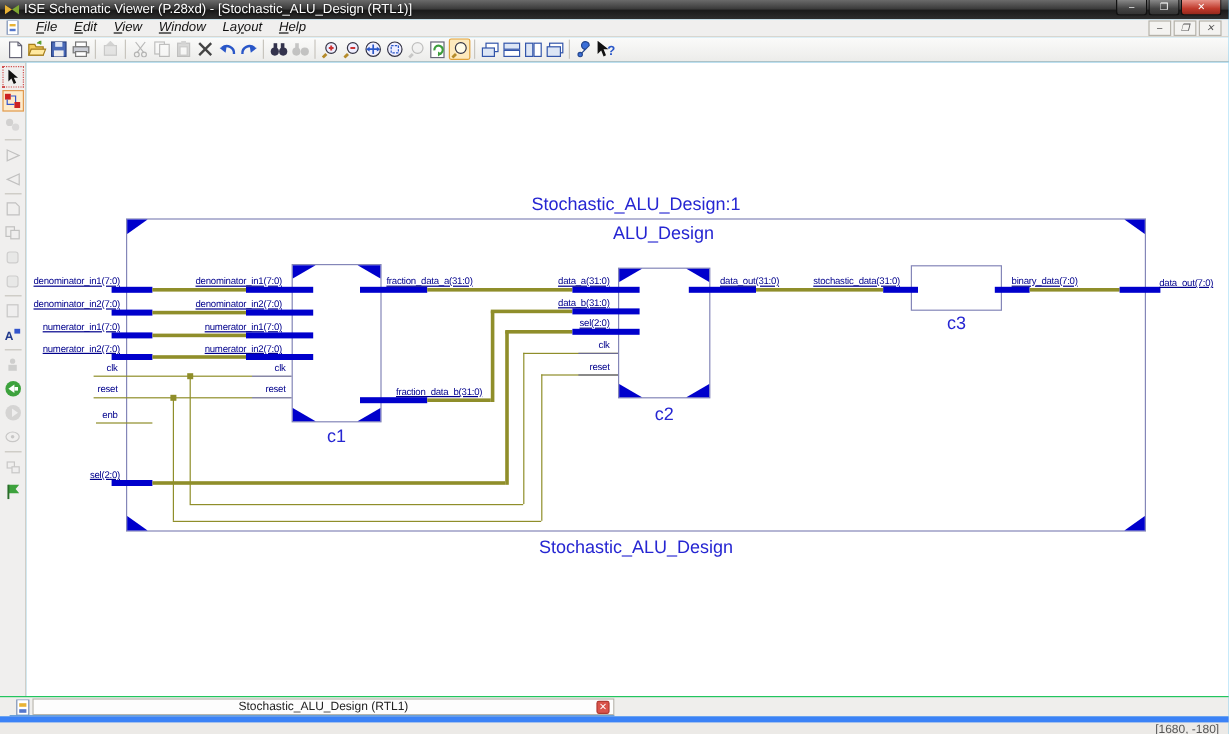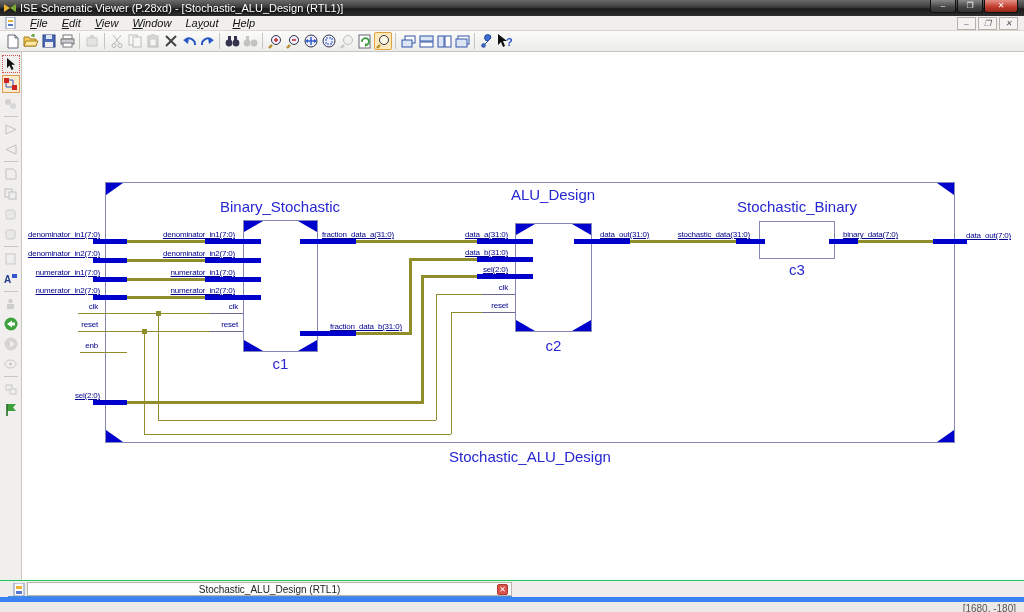--- a/index.html
+++ b/index.html
@@ -409,44 +409,43 @@
       <div class="sbtn">
           <svg width="12" height="13" viewBox="0 0 12 13">
             <polygon points="2,1 11,1 8,4.5 11,8 2,8" fill="#3da23d"></polygon>
             <line x1="2" y1="1" x2="2" y2="13" stroke="#2a6d2a" stroke-width="1.6"></line>
           </svg>
         </div>
     </div>
 
     <div class="canvas">
 
+      <div class="abs btitle" style="left:83px; top:110px; width:850px;">Stochastic_ALU_Design:1</div>
       <div class="abs boundary" style="left:83px; top:130px; width:850px; height:261px;"></div>
       <div class="tri" style="left:84px; top:131px; border-top:12px solid #0000cc; border-right:17px solid transparent;"></div>
       <div class="tri" style="left:915px; top:131px; border-top:12px solid #0000cc; border-left:17px solid transparent;"></div>
       <div class="tri" style="left:84px; top:378px; border-bottom:12px solid #0000cc; border-right:17px solid transparent;"></div>
       <div class="tri" style="left:915px; top:378px; border-bottom:12px solid #0000cc; border-left:17px solid transparent;"></div>
       <div class="abs btitle" style="left:83px; top:396px; width:850px;">Stochastic_ALU_Design</div>
 
-      <div class="abs btitle" style="left:158px; top:146px; width:200px;">Binary_Stochastic</div>
       <div class="abs blk" style="left:221px; top:168px; width:75px; height:132px;"></div>
       <div class="tri" style="left:222px; top:169px; border-top:11px solid #0000cc; border-right:19px solid transparent;"></div>
       <div class="tri" style="left:276px; top:169px; border-top:11px solid #0000cc; border-left:19px solid transparent;"></div>
       <div class="tri" style="left:222px; top:288px; border-bottom:11px solid #0000cc; border-right:19px solid transparent;"></div>
       <div class="tri" style="left:276px; top:288px; border-bottom:11px solid #0000cc; border-left:19px solid transparent;"></div>
       <div class="abs inst" style="left:221px; top:303px; width:75px;">c1</div>
 
       <div class="abs btitle" style="left:431px; top:134px; width:200px;">ALU_Design</div>
       <div class="abs blk" style="left:493px; top:171px; width:77px; height:109px;"></div>
       <div class="tri" style="left:494px; top:172px; border-top:11px solid #0000cc; border-right:19px solid transparent;"></div>
       <div class="tri" style="left:550px; top:172px; border-top:11px solid #0000cc; border-left:19px solid transparent;"></div>
       <div class="tri" style="left:494px; top:268px; border-bottom:11px solid #0000cc; border-right:19px solid transparent;"></div>
       <div class="tri" style="left:550px; top:268px; border-bottom:11px solid #0000cc; border-left:19px solid transparent;"></div>
       <div class="abs inst" style="left:493px; top:285px; width:77px;">c2</div>
 
-      <div class="abs btitle" style="left:675px; top:146px; width:200px;">Stochastic_Binary</div>
       <div class="abs c3blk" style="left:737px; top:169px; width:76px; height:38px;"></div>
       <div class="abs inst" style="left:737px; top:209px; width:76px;">c3</div>
 
       <div class="stub" style="left:71px; top:187px; width:34px;"></div>
       <div class="stub" style="left:71px; top:206px; width:34px;"></div>
       <div class="stub" style="left:71px; top:225px; width:34px;"></div>
       <div class="stub" style="left:71px; top:243px; width:34px;"></div>
       <div class="stub" style="left:71px; top:348px; width:34px;"></div>
       <div class="wireh" style="left:56px; top:261px; width:132px;"></div>
       <div class="wireh" style="left:56px; top:279px; width:132px;"></div>

